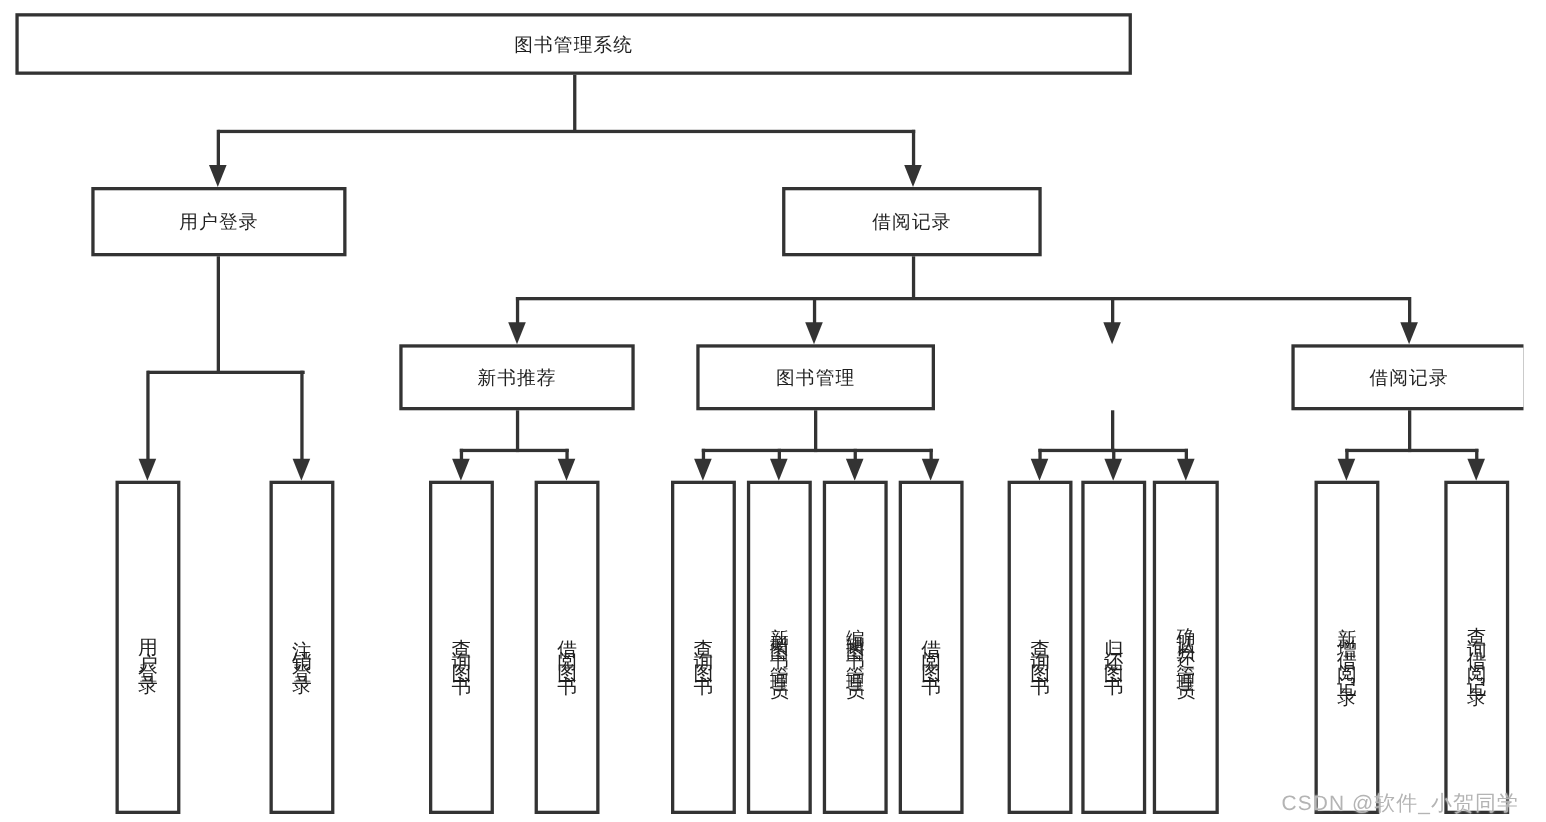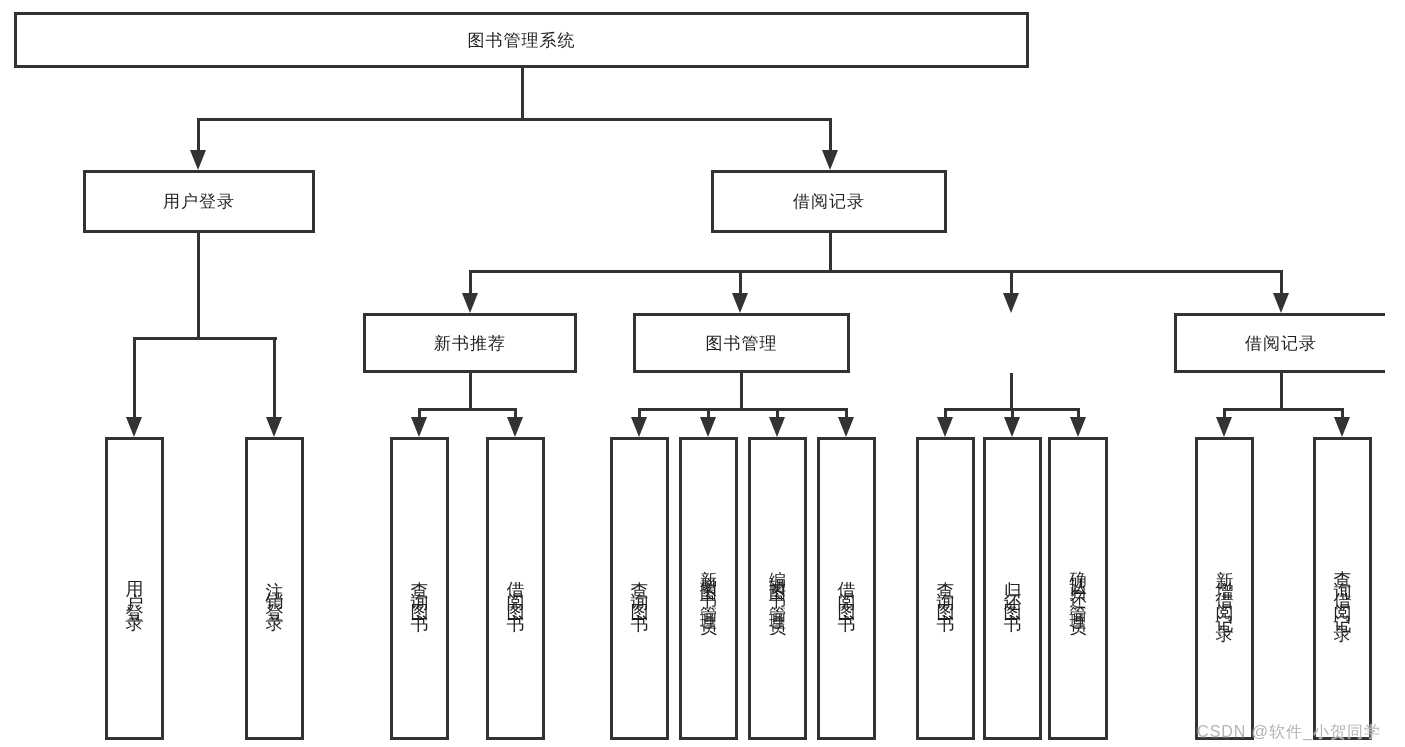--- a/index.html
+++ b/index.html
@@ -45,21 +45,21 @@
     width:0;height:0;
     border-left:8px solid transparent;
     border-right:8px solid transparent;
     border-top:20px solid #333333;
   }
   .watermark{
     position:absolute;
     right:4px;
     bottom:4px;
     color:#b4b4b4;
-    font-size:16px;
+    font-size:19px;
     letter-spacing:1px;
     text-shadow:0 0 2px #ffffff;
   }
 </style>
 </head>
 <body>
 
 <div id="canvas">
 
   <div class="node" style="left:14px;top:12px;width:1015px;height:56px;">

